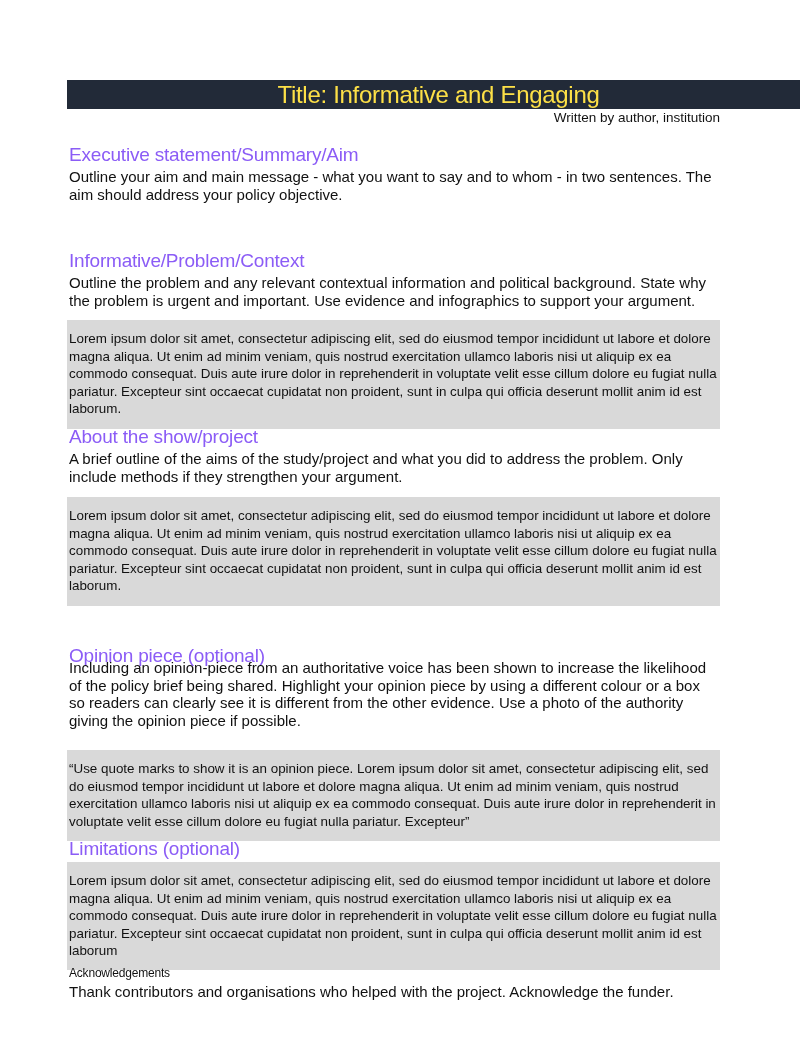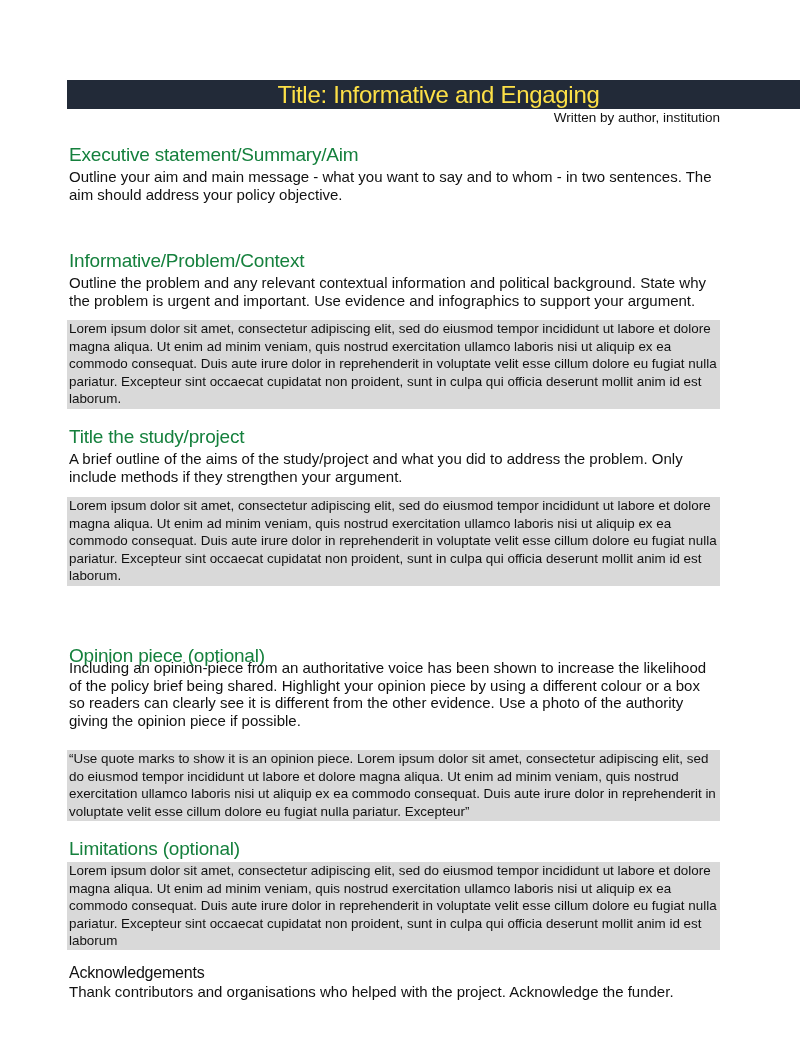--- a/index.html
+++ b/index.html
@@ -12,46 +12,46 @@
       position: absolute; top: 80px; left: 0; width: 743px; height: 29px;
       background: #222a38; color: #fde047; text-align: center;
       font-size: 24px; line-height: 30px; letter-spacing: -0.3px;
     }
     .byline {
       position: absolute; top: 109px; left: 0; width: 653px; text-align: right;
       font-size: 13.5px; line-height: 17px;
     }
     .sec-title {
       position: absolute; left: 2px; font-size: 19px; line-height: 22px;
-      color: #15803d; letter-spacing: -0.2px;
+      color: #8b5cf6; letter-spacing: -0.2px;
     }
-    .sec-title.ack { color: #111111; font-size: 16px; }
+    .sec-title.ack { color: #111111; font-size: 12px; }
     .para {
       position: absolute; left: 2px; width: 648px; font-size: 15px; line-height: 17.6px;
     }
     .box {
       position: absolute; left: 0; width: 649px; background: #d9d9d9;
-      padding: 0 2px; font-size: 13.4px; line-height: 17.6px;
+      padding: 10px 2px; font-size: 13.4px; line-height: 17.6px;
     }
   </style>
 </head>
 <body>
 
 <div class="page">
   <div class="title-bar">Title: Informative and Engaging</div>
   <div class="byline">Written by author, institution</div>
 
   <div class="sec-title" style="top:144px">Executive statement/Summary/Aim</div>
   <div class="para" style="top:168px">Outline your aim and main message - what you want to say and to whom - in two sentences. The aim should address your policy objective.</div>
 
   <div class="sec-title" style="top:250px">Informative/Problem/Context</div>
   <div class="para" style="top:274px">Outline the problem and any relevant contextual information and political background. State why the problem is urgent and important. Use evidence and infographics to support your argument.</div>
   <div class="box" style="top:320px;height:89px">Lorem ipsum dolor sit amet, consectetur adipiscing elit, sed do eiusmod tempor incididunt ut labore et dolore magna aliqua. Ut enim ad minim veniam, quis nostrud exercitation ullamco laboris nisi ut aliquip ex ea commodo consequat. Duis aute irure dolor in reprehenderit in voluptate velit esse cillum dolore eu fugiat nulla pariatur. Excepteur sint occaecat cupidatat non proident, sunt in culpa qui officia deserunt mollit anim id est laborum.</div>
 
-  <div class="sec-title" style="top:426px">Title the study/project</div>
+  <div class="sec-title" style="top:426px">About the show/project</div>
   <div class="para" style="top:450px">A brief outline of the aims of the study/project and what you did to address the problem. Only include methods if they strengthen your argument.</div>
   <div class="box" style="top:497px;height:89px">Lorem ipsum dolor sit amet, consectetur adipiscing elit, sed do eiusmod tempor incididunt ut labore et dolore magna aliqua. Ut enim ad minim veniam, quis nostrud exercitation ullamco laboris nisi ut aliquip ex ea commodo consequat. Duis aute irure dolor in reprehenderit in voluptate velit esse cillum dolore eu fugiat nulla pariatur. Excepteur sint occaecat cupidatat non proident, sunt in culpa qui officia deserunt mollit anim id est laborum.</div>
 
   <div class="sec-title" style="top:645px">Opinion piece (optional)</div>
   <div class="para" style="top:659px">Including an opinion-piece from an authoritative voice has been shown to increase the likelihood of the policy brief being shared. Highlight your opinion piece by using a different colour or a box so readers can clearly see it is different from the other evidence. Use a photo of the authority giving the opinion piece if possible.</div>
   <div class="box" style="top:750px;height:71px">“Use quote marks to show it is an opinion piece. Lorem ipsum dolor sit amet, consectetur adipiscing elit, sed do eiusmod tempor incididunt ut labore et dolore magna aliqua. Ut enim ad minim veniam, quis nostrud exercitation ullamco laboris nisi ut aliquip ex ea commodo consequat. Duis aute irure dolor in reprehenderit in voluptate velit esse cillum dolore eu fugiat nulla pariatur. Excepteur”</div>
 
   <div class="sec-title" style="top:838px">Limitations (optional)</div>
   <div class="box" style="top:862px;height:88px">Lorem ipsum dolor sit amet, consectetur adipiscing elit, sed do eiusmod tempor incididunt ut labore et dolore magna aliqua. Ut enim ad minim veniam, quis nostrud exercitation ullamco laboris nisi ut aliquip ex ea commodo consequat. Duis aute irure dolor in reprehenderit in voluptate velit esse cillum dolore eu fugiat nulla pariatur. Excepteur sint occaecat cupidatat non proident, sunt in culpa qui officia deserunt mollit anim id est laborum</div>
 

